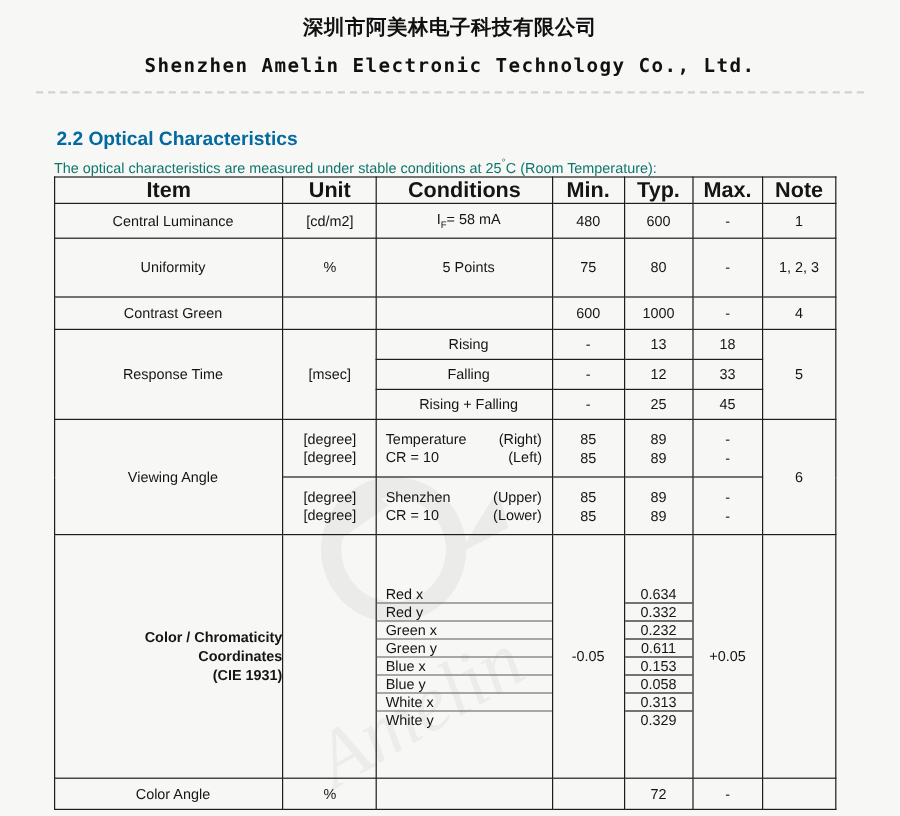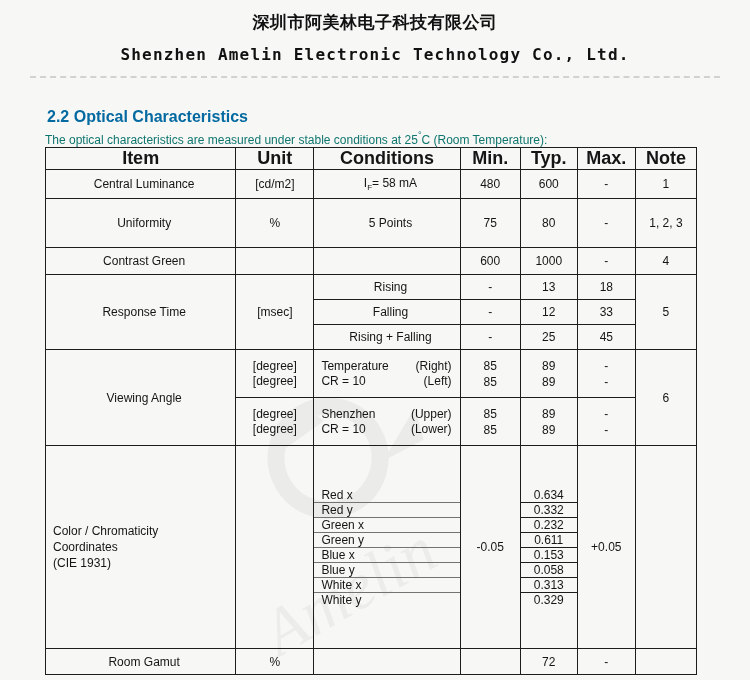--- a/index.html
+++ b/index.html
@@ -134,21 +134,21 @@
     display:flex;flex-direction:column;height:100%;width:100%;
   }
   .chroma-cond>div{
     flex:1;display:flex;align-items:center;justify-content:flex-start;
     padding-left:7px;box-sizing:border-box;
     border-bottom:1px solid #737373;
   }
   .chroma-cond>div:last-child{border-bottom:none;}
 
   .item-multi{
-    line-height:16px;text-align:left;padding-left:7px;
+    line-height:16px;text-align:right;padding-left:7px;font-weight:bold;
   }
   sub{font-size:8px;}
 </style>
 </head>
 <body>
 
 <svg class="watermark" viewBox="0 0 520 360" xmlns="http://www.w3.org/2000/svg">
   <g transform="rotate(-30 260 180)" fill="#e2e2e0">
     <circle cx="200" cy="120" r="52" fill="none" stroke="#e2e2e0" stroke-width="17"></circle>
     <path d="M150 92 L205 60 L215 86 Z"></path>
@@ -354,21 +354,21 @@
         <div>0.058</div>
         <div>0.313</div>
         <div>0.329</div>
       </div>
     </td>
     <td>+0.05</td>
     <td></td>
   </tr>
 
   <tr style="height:26px">
-    <td class="left">Room Gamut</td>
+    <td class="left">Color Angle</td>
     <td>%</td>
     <td class="left"></td>
     <td></td>
     <td>72</td>
     <td>-</td>
     <td></td>
   </tr>
 </tbody>
     </table>
 </div>

